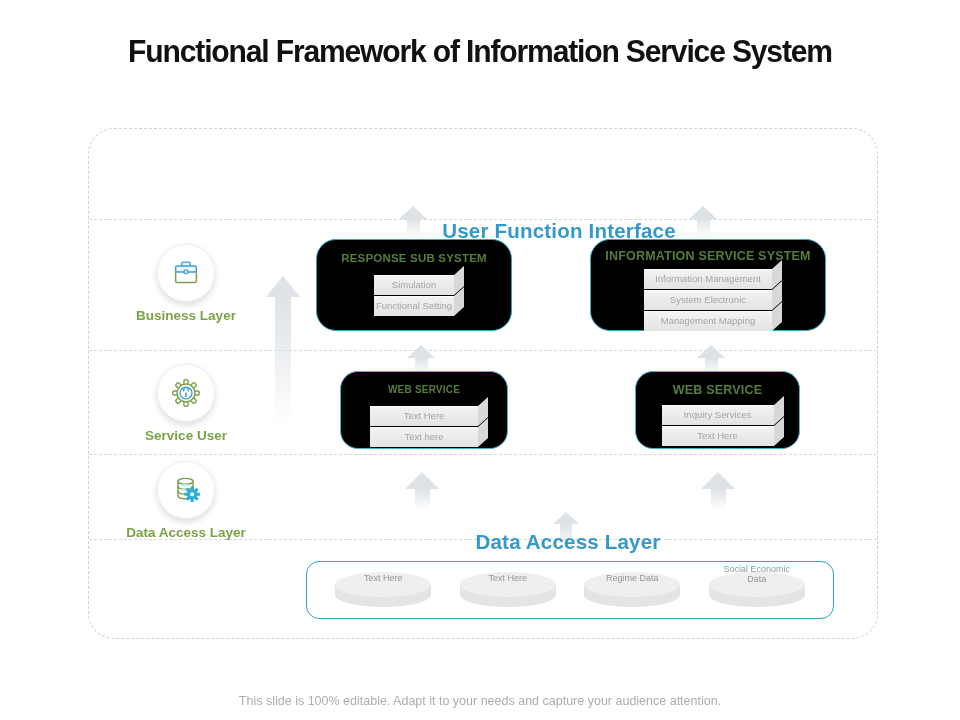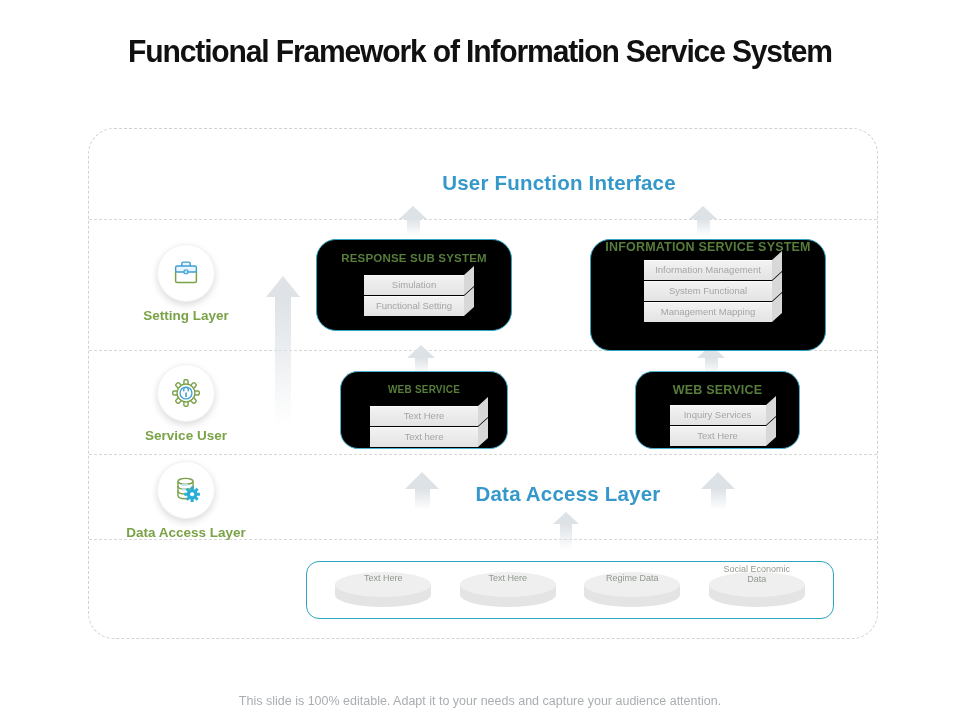--- a/index.html
+++ b/index.html
@@ -28,55 +28,55 @@
     width:56px;height:56px;border-radius:50%;background:#fff;margin:0 auto;
     border:1px solid #f1f1f1;box-shadow:0 3px 7px rgba(0,0,0,.14);
     display:flex;align-items:center;justify-content:center;
   }
   .badge .lbl{margin-top:6px;font-size:13.5px;font-weight:bold;color:#7aa246;}
   .b1{top:10px}.b2{top:115px}.b3{top:235px}.b4{top:332px}.b5{top:426px}
 
   
   .blue-heading{
     position:absolute;text-align:center;font-size:20.5px;font-weight:bold;
-    color:#3598cb;letter-spacing:.2px;z-index:3;
+    color:#3598cb;letter-spacing:.2px;z-index:3;margin-top:48px;
   }
   .h-ufi{left:170px;width:600px;top:42px;}
   .h-dal{left:179px;width:600px;top:353px;}
 
   
   .sys-box{
     position:absolute;background:#000000;border:1.4px solid #2fa3c2;
     border-radius:20px;z-index:3;text-align:center;box-sizing:border-box;
   }
   .sys-box .box-title{font-weight:bold;color:#567d3a;letter-spacing:.2px;}
   .box-a{left:227px;top:110px;width:196px;height:92px;padding-top:12px;}
   .box-a .box-title{font-size:11.5px;}
-  .box-b{left:501px;top:110px;width:236px;height:112px;padding-top:0;}
+  .box-b{left:501px;top:110px;width:236px;height:92px;padding-top:9px;}
   .box-b .box-title{font-size:12.5px;}
   .box-c{left:251px;top:242px;width:168px;height:78px;padding-top:12px;border-color:#49b2cf;border-radius:18px;}
   .box-c .box-title{font-size:10px;}
   .box-d{left:546px;top:242px;width:165px;height:78px;padding-top:11px;border-color:#49b2cf;border-radius:18px;}
   .box-d .box-title{font-size:12.5px;}
 
   
   .slabs{margin-top:11px;}
   .box-b .slabs{margin-top:6px;}
   .box-d .slabs{margin-top:8px;}
   .slab{
     position:relative;height:20px;line-height:20px;margin:0 auto 1px;
     background:linear-gradient(#f3f3f3,#e3e3e3);
     box-shadow:inset 0 1px 0 #fbfbfb;
     color:#a5a5a5;font-size:9.5px;
   }
   .slab::after{
     content:"";position:absolute;left:100%;bottom:0;width:10px;height:100%;
     background:#d8d8d8;transform:skewY(-42deg);transform-origin:left bottom;
   }
-  .w100{width:100px}.w128{width:128px}.w108{width:108px}.w112{width:96px}
+  .w100{width:80px}.w128{width:128px}.w108{width:108px}.w112{width:112px}
 
   
   .up-arrow{position:absolute;z-index:2;}
   .up-arrow .head{width:0;height:0;margin:0 auto;}
   .up-arrow .shaft{margin:0 auto;background:linear-gradient(#dde2e6,rgba(221,226,230,0));}
   .small .head{border-left:14px solid transparent;border-right:14px solid transparent;border-bottom:13px solid #dde2e6;}
   .small .shaft{width:13px;height:17px;}
   .mid .head{border-left:17px solid transparent;border-right:17px solid transparent;border-bottom:17px solid #dde2e6;}
   .mid .shaft{width:15px;height:21px;}
   .big .head{border-left:17px solid transparent;border-right:17px solid transparent;border-bottom:21px solid #dfe3e7;}
@@ -133,21 +133,21 @@
 
   <div class="badge b2">
     <div class="circle">
       <svg width="34" height="34" viewBox="0 0 36 36" fill="none">
         <rect x="13.5" y="6.5" width="9" height="5.5" rx="1.6" fill="#e9f5fc" stroke="#3f9fd4" stroke-width="1.5"></rect>
         <rect x="7" y="15" width="22" height="13" rx="1.6" fill="#fff" stroke="#7aa24a" stroke-width="1.6"></rect>
         <rect x="7" y="10.5" width="22" height="6.5" rx="1.6" fill="#e9f5fc" stroke="#3f9fd4" stroke-width="1.5"></rect>
         <rect x="16" y="14.8" width="4" height="4" rx="0.8" fill="#bfe4f6" stroke="#3f9fd4" stroke-width="1.2"></rect>
       </svg>
     </div>
-    <div class="lbl">Setting Layer</div>
+    <div class="lbl">Business Layer</div>
   </div>
 
   <div class="badge b3">
     <div class="circle">
       <svg width="34" height="34" viewBox="0 0 36 36" fill="none">
         <g transform="translate(18,18)">
           <g fill="#fff" stroke="#7aa24a" stroke-width="1.5">
             <rect x="-2.2" y="-14" width="4.4" height="6" rx="1.4"></rect>
             <rect x="-2.2" y="-14" width="4.4" height="6" rx="1.4" transform="rotate(45)"></rect>
             <rect x="-2.2" y="-14" width="4.4" height="6" rx="1.4" transform="rotate(90)"></rect>
@@ -236,21 +236,21 @@
     <div class="slabs">
       <div class="slab w100">Simulation</div>
       <div class="slab w100">Functional Setting</div>
     </div>
   </div>
 
   <div class="sys-box box-b">
     <div class="box-title">INFORMATION SERVICE SYSTEM</div>
     <div class="slabs">
       <div class="slab w128">Information Management</div>
-      <div class="slab w128">System Functional</div>
+      <div class="slab w128">System Electronic</div>
       <div class="slab w128">Management Mapping</div>
     </div>
   </div>
 
   <div class="sys-box box-c">
     <div class="box-title">WEB SERVICE</div>
     <div class="slabs">
       <div class="slab w108">Text Here</div>
       <div class="slab w108">Text here</div>
     </div>

